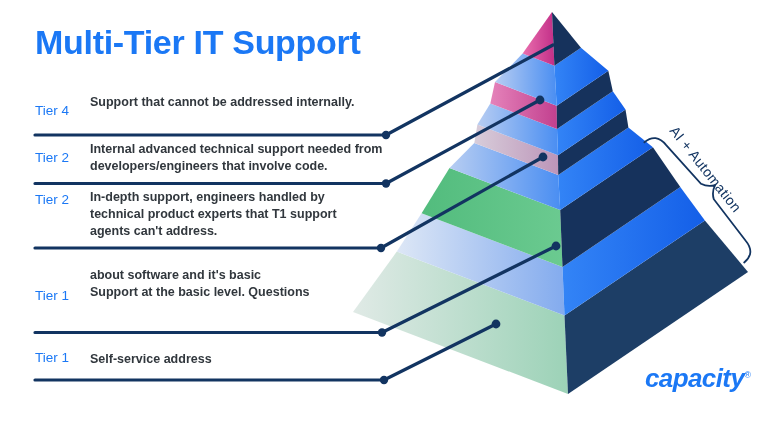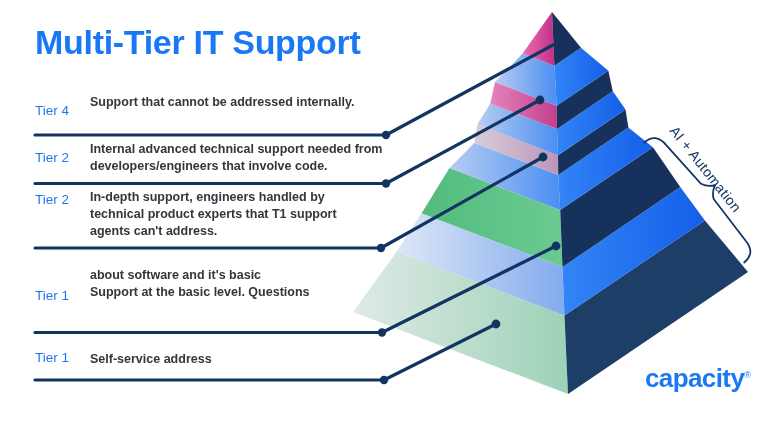--- a/index.html
+++ b/index.html
@@ -21,20 +21,21 @@
   .tier-desc{
     position:absolute;left:90px;width:310px;
     font-size:12.5px;line-height:17px;font-weight:700;
     color:var(--text,#31373d);
   }
   .tier-desc span{display:block;}
   .logo{
     position:absolute;left:645px;top:363px;
     font-size:26px;font-weight:700;letter-spacing:-.6px;
     color:var(--accent,#1b78f5);
+    font-style:italic;
   }
   .logo sup{font-size:9px;font-weight:400;vertical-align:9px;letter-spacing:0;}
   .connector{stroke:var(--navy,#123461);stroke-width:3.2;fill:none;stroke-linecap:round;stroke-linejoin:round;}
   .dot{fill:var(--navy,#123461);}
   .brace{stroke:var(--navy,#123461);stroke-width:1.8;fill:none;stroke-linecap:round;}
   .annotation-text{
     fill:var(--navy,#123461);
     font-family:"Liberation Sans",sans-serif;
     font-size:14px;font-weight:500;letter-spacing:.4px;
   }

